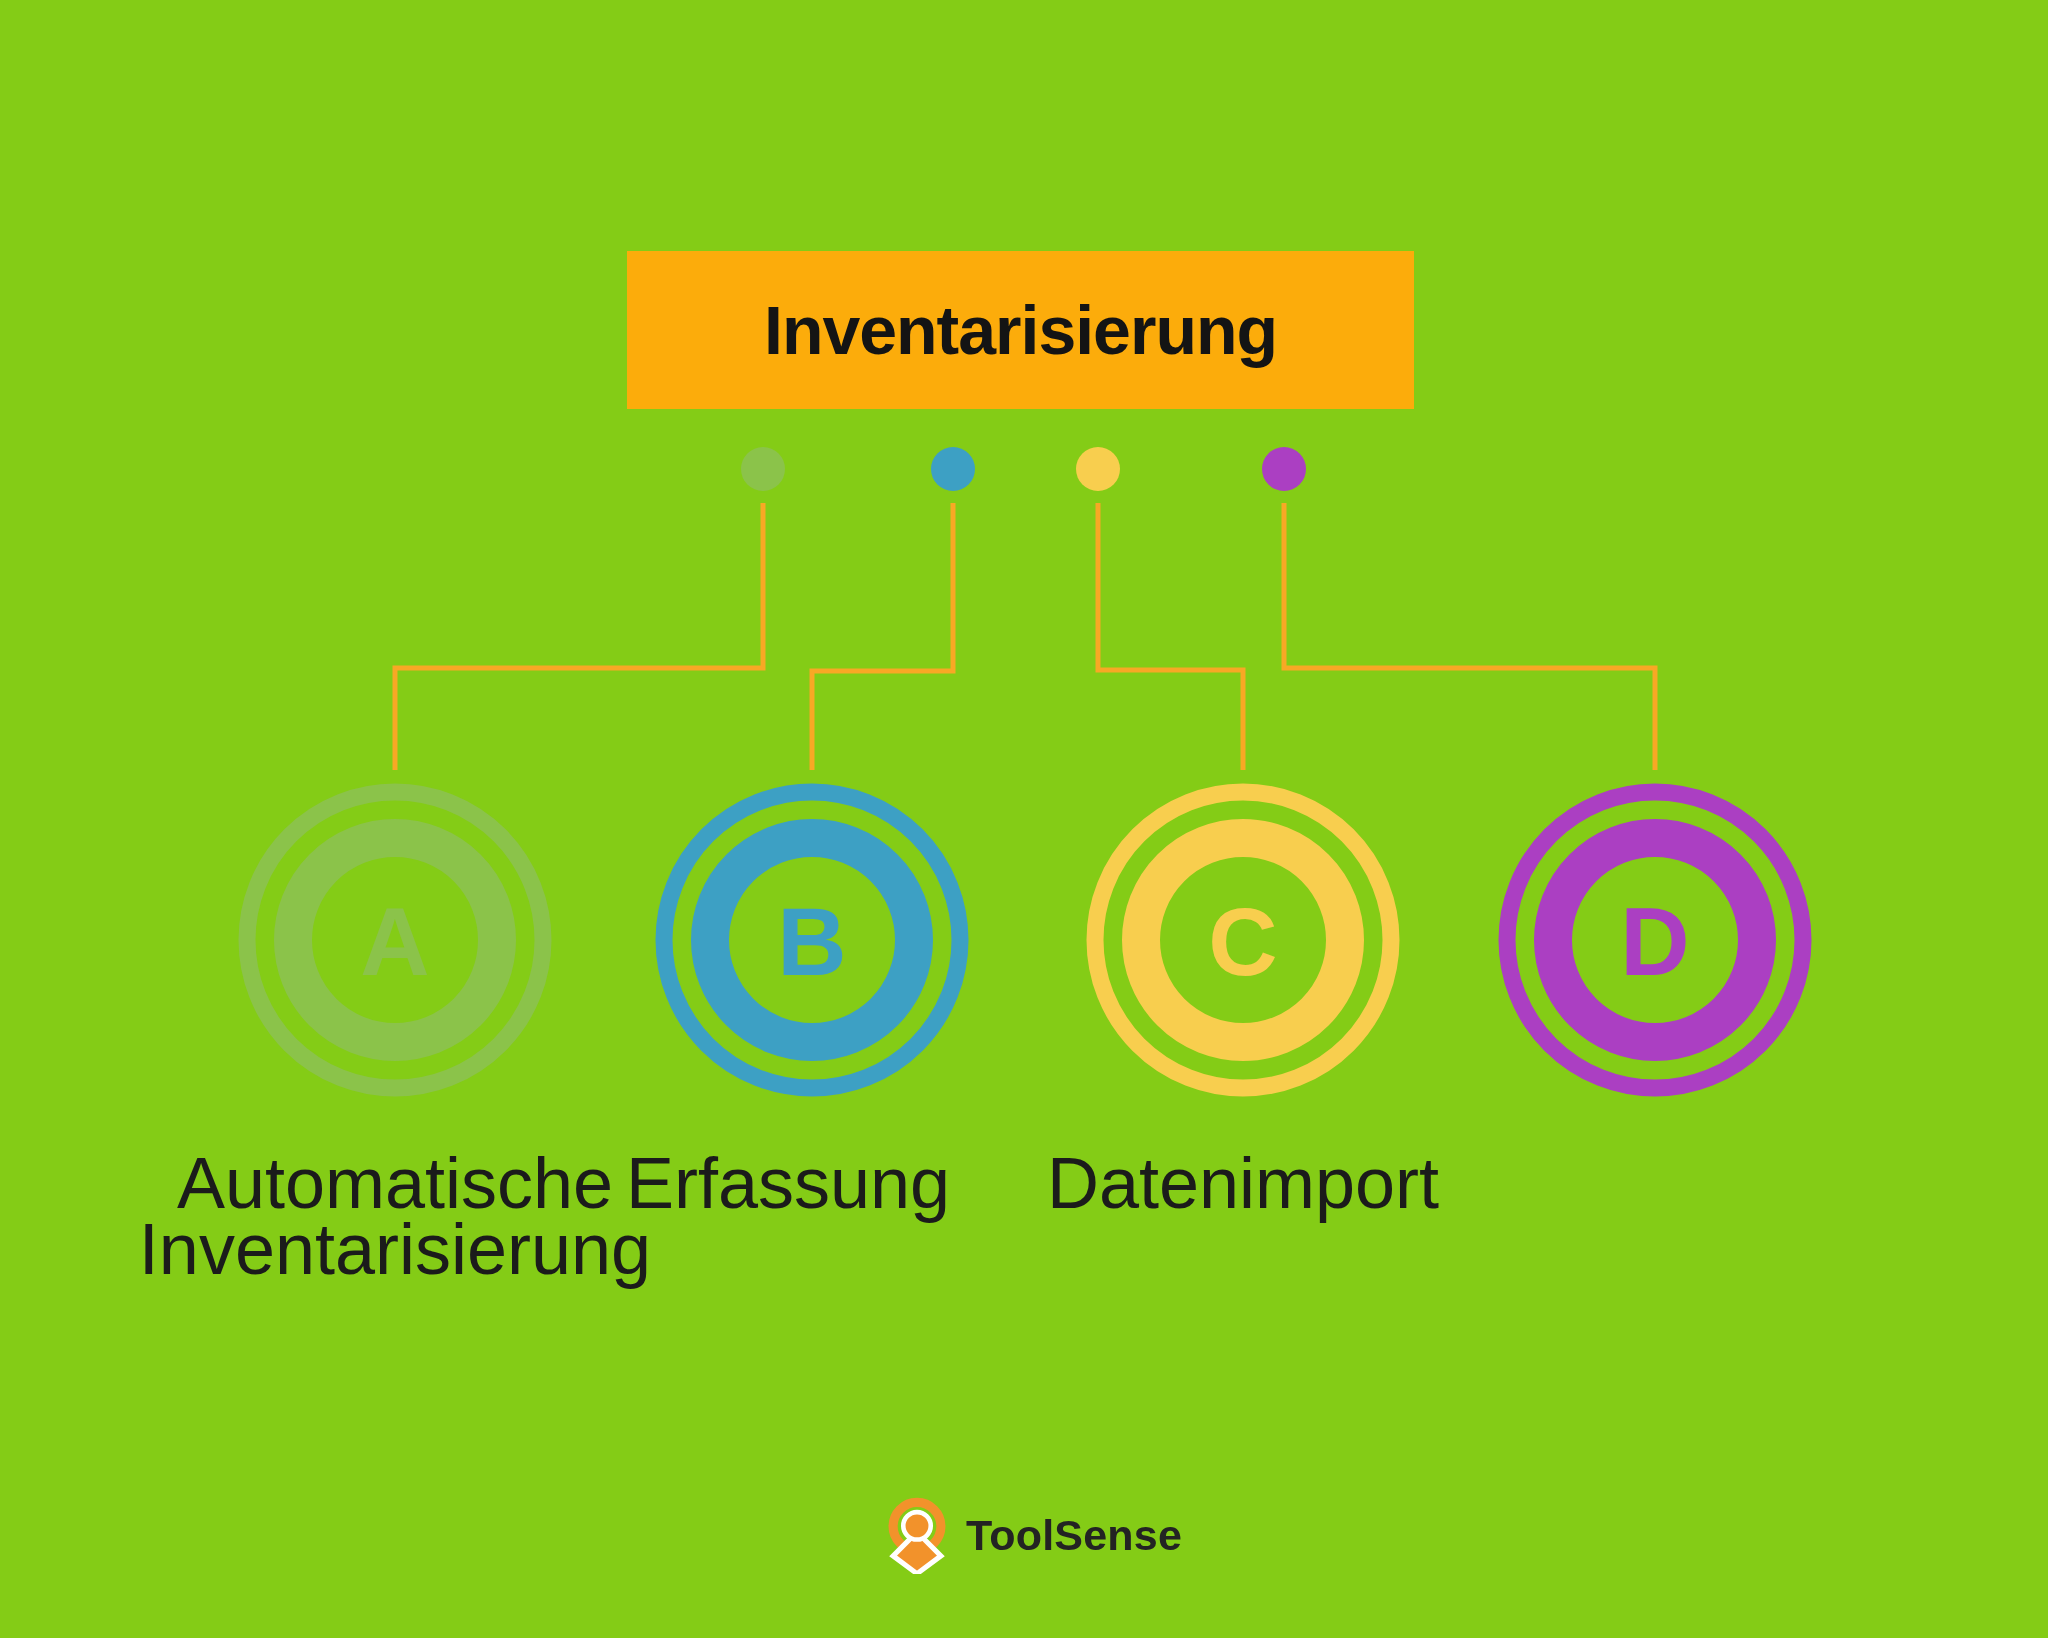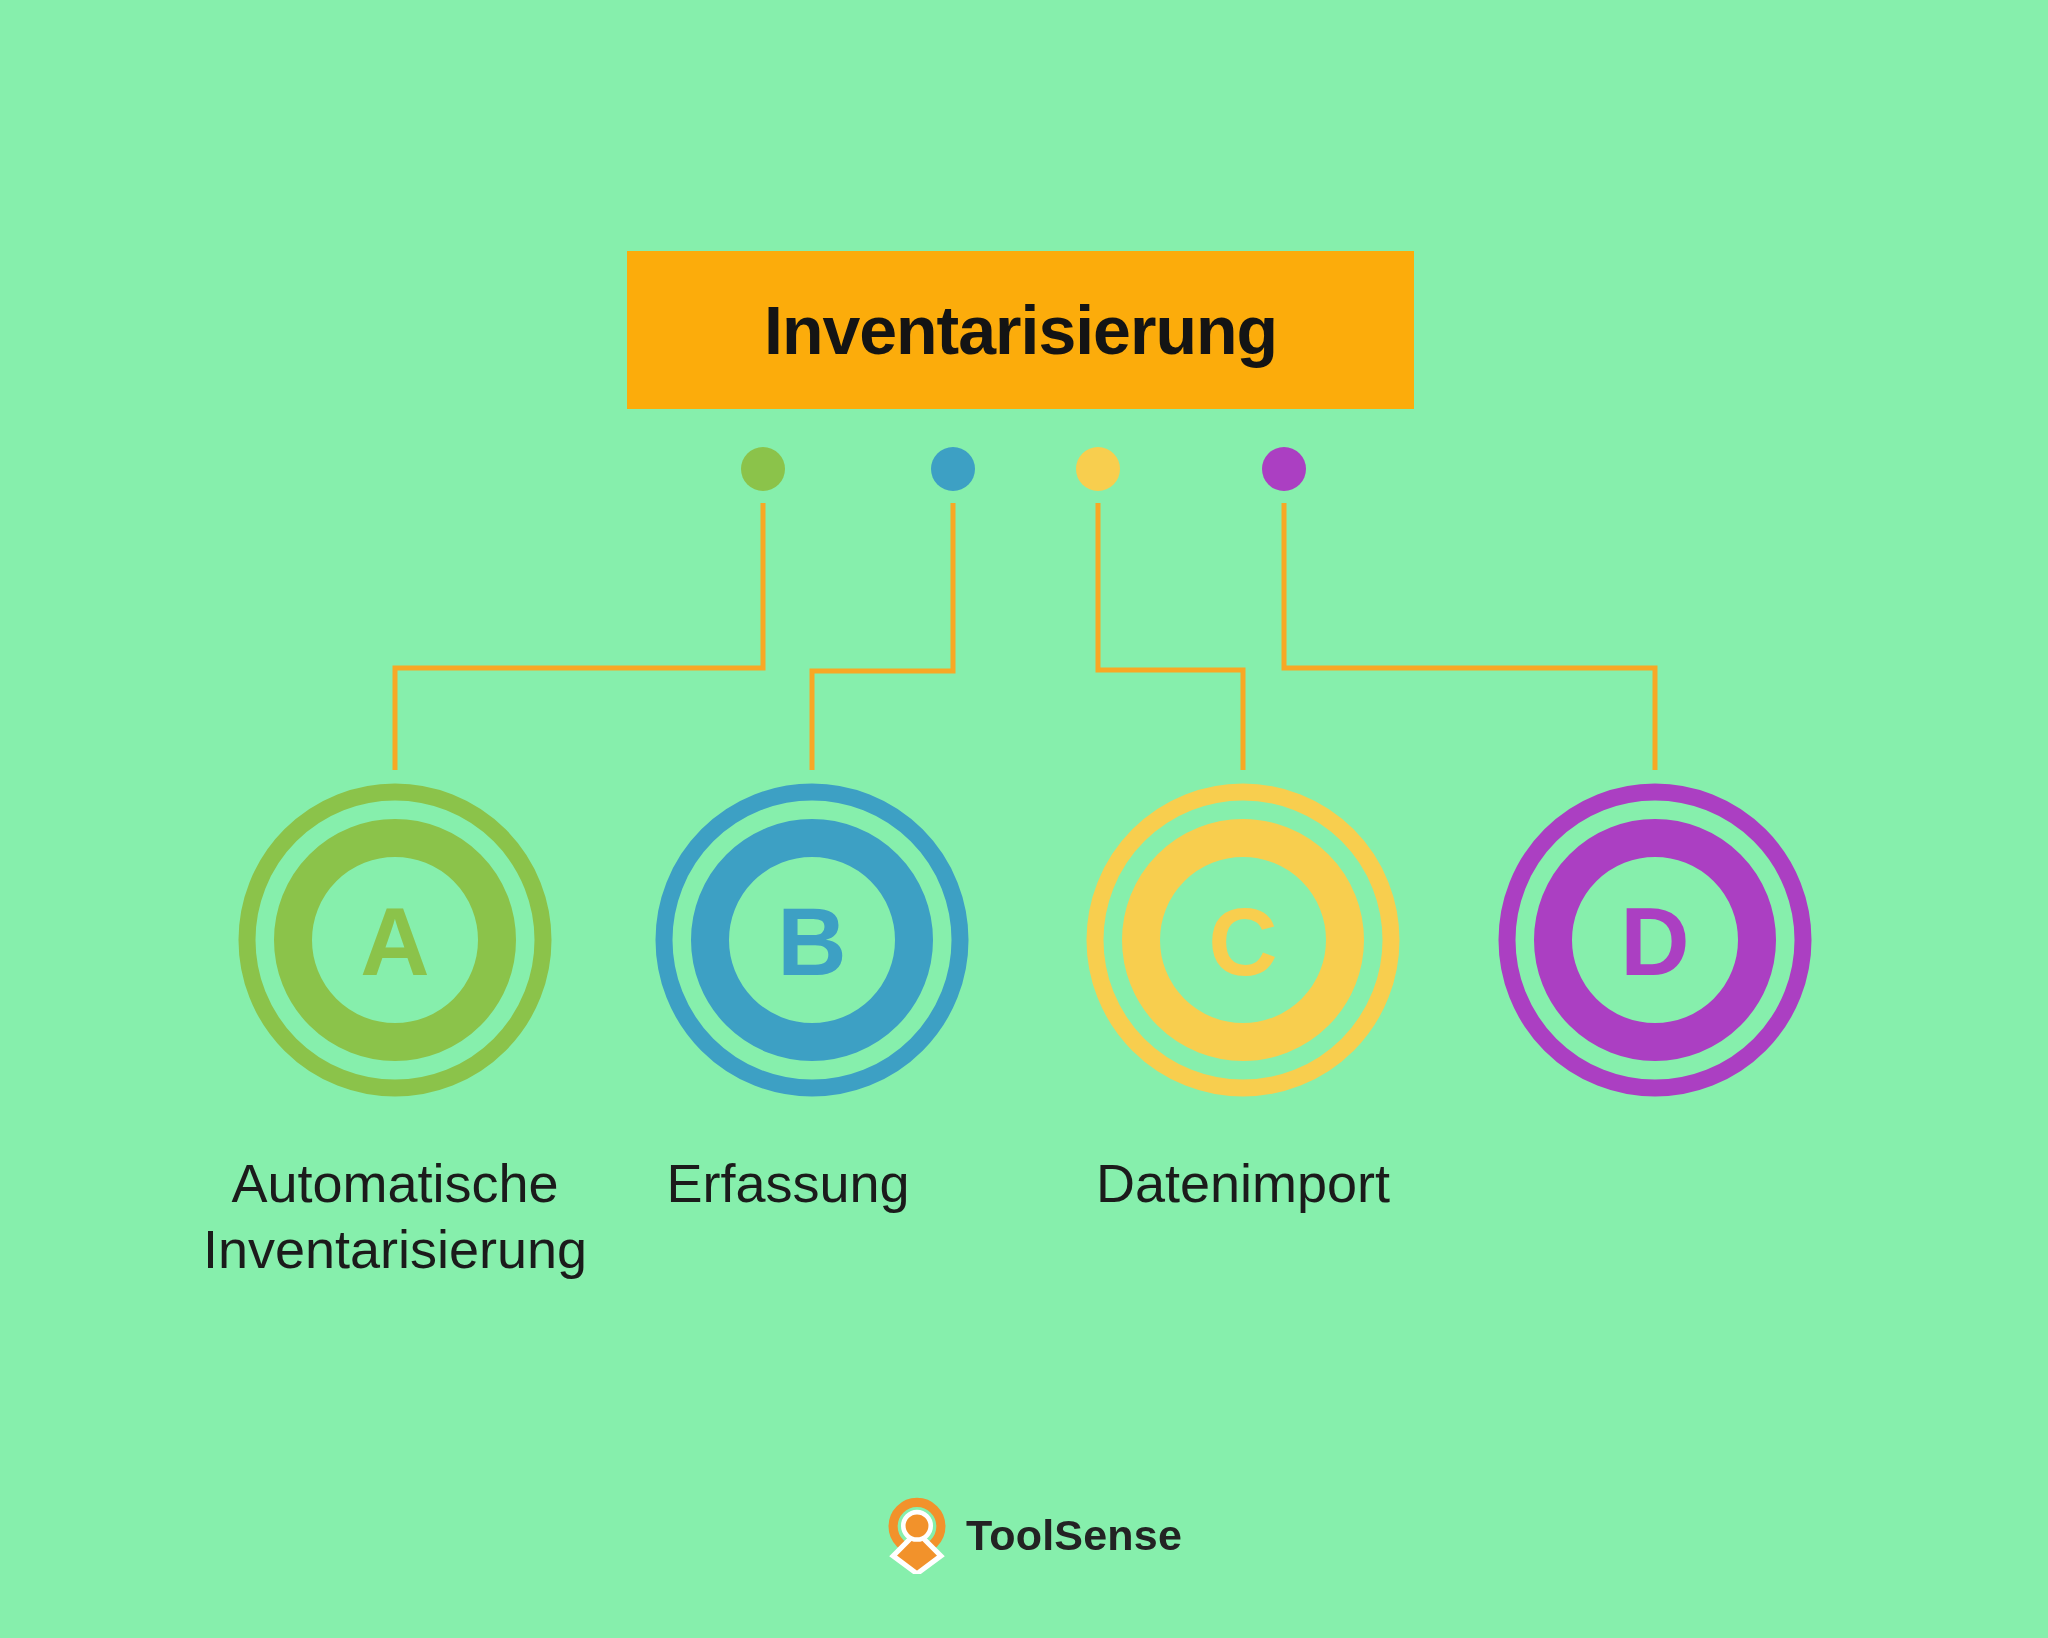--- a/index.html
+++ b/index.html
@@ -1,38 +1,38 @@
 <!DOCTYPE html>
 <html><head>
 <meta charset="utf-8">
 <style>
   html,body{margin:0;padding:0;background:#ffffff;}
   .canvas{
-    position:relative;width:2048px;height:1638px;background:#86efac;
+    position:relative;width:2048px;height:1638px;background:#84cc16;
     font-family:"Liberation Sans",sans-serif;overflow:hidden;
   }
   .header-box{
     position:absolute;left:627px;top:251px;width:787px;height:158px;
     background:#FCAC0B;display:flex;align-items:center;justify-content:center;
   }
   .header-title{
     font-size:68px;font-weight:bold;color:#141414;letter-spacing:-1px;
   }
   .connector-svg{position:absolute;left:0;top:0;}
   .badge{position:absolute;top:783px;width:314px;height:314px;}
   .badge-a{left:238px}
   .badge-b{left:655px}
   .badge-c{left:1086px}
   .badge-d{left:1498px}
   .badge text{
     font-family:"Liberation Sans",sans-serif;font-weight:bold;font-size:96px;
   }
   .branch-label{
     position:absolute;top:1150px;width:560px;text-align:center;
-    font-size:54px;line-height:66px;color:#1B1B1B;font-weight:400;
+    font-size:72px;line-height:66px;color:#1B1B1B;font-weight:400;
   }
   .label-a{left:115px}
   .label-b{left:508px}
   .label-c{left:963px}
   .label-d{left:1375px}
   .branch-label span{display:block;}
   .logo{
     position:absolute;left:888px;top:1496px;height:78px;
     display:flex;align-items:center;gap:20px;
   }

